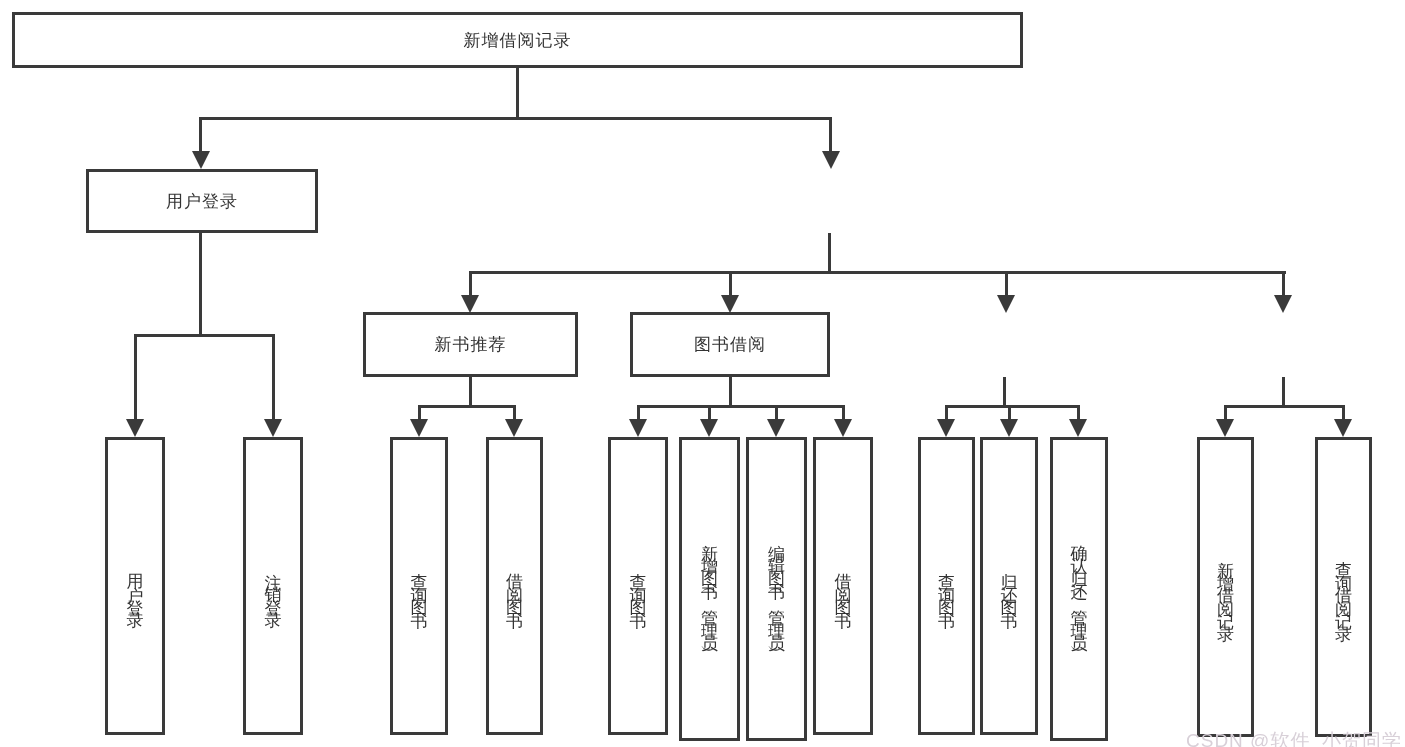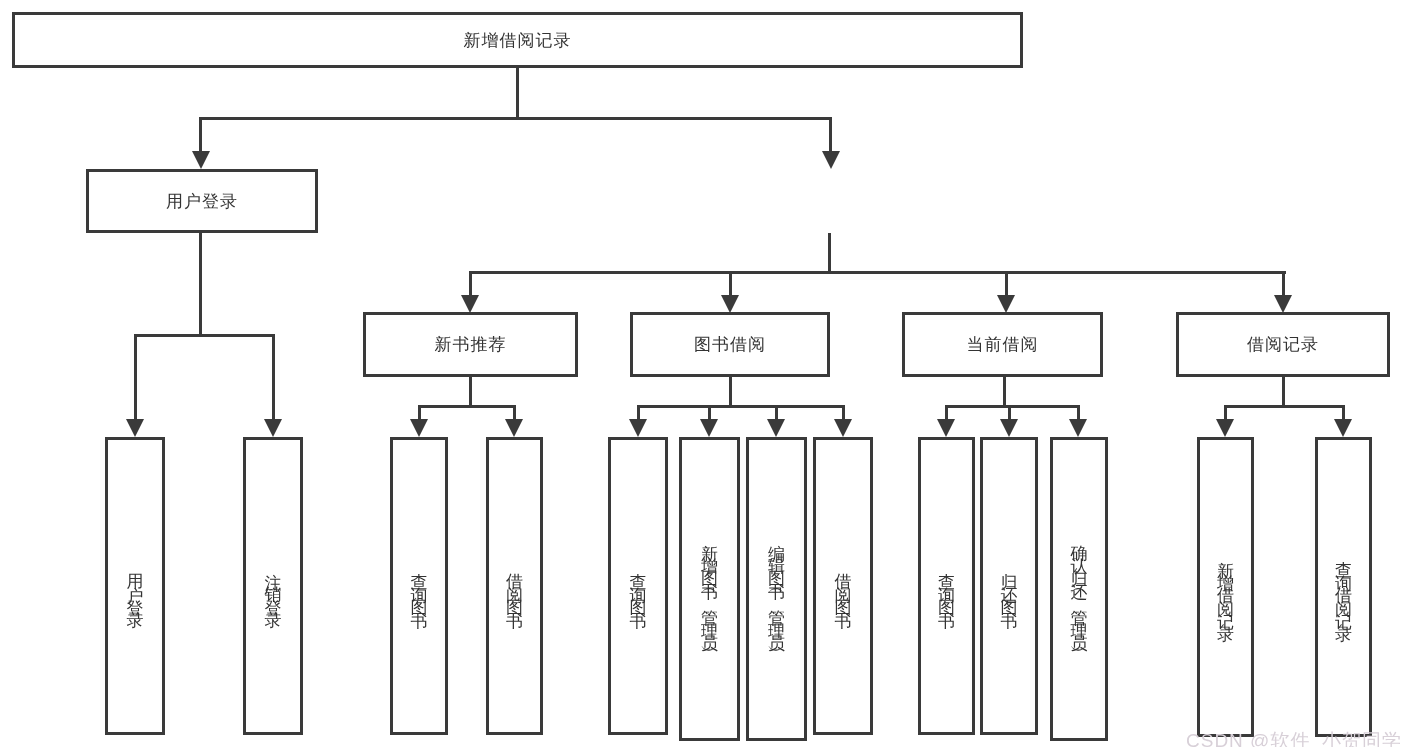--- a/index.html
+++ b/index.html
@@ -89,26 +89,20 @@
   <div class="ahead" style="left:997px;top:295px"></div>
   <div class="vline" style="left:1282px;top:271px;height:26px"></div>
   <div class="ahead" style="left:1274px;top:295px"></div>
 
   <div class="box" style="left:630px;top:312px;width:200px;height:65px">
     <span class="hlabel">图书借阅</span>
   </div>
   <div class="box" style="left:363px;top:312px;width:215px;height:65px">
     <span class="hlabel">新书推荐</span>
   </div>
-  <div class="box" style="left:902px;top:312px;width:201px;height:65px">
-    <span class="hlabel">当前借阅</span>
-  </div>
-  <div class="box" style="left:1176px;top:312px;width:214px;height:65px">
-    <span class="hlabel">借阅记录</span>
-  </div>
 
   <div class="vline" style="left:469px;top:377px;height:31px"></div>
   <div class="hline" style="left:418px;top:405px;width:98px"></div>
   <div class="vline" style="left:418px;top:405px;height:16px"></div>
   <div class="ahead" style="left:410px;top:419px"></div>
   <div class="vline" style="left:513px;top:405px;height:16px"></div>
   <div class="ahead" style="left:505px;top:419px"></div>
 
   <div class="vline" style="left:729px;top:377px;height:31px"></div>
   <div class="hline" style="left:637px;top:405px;width:208px"></div>

